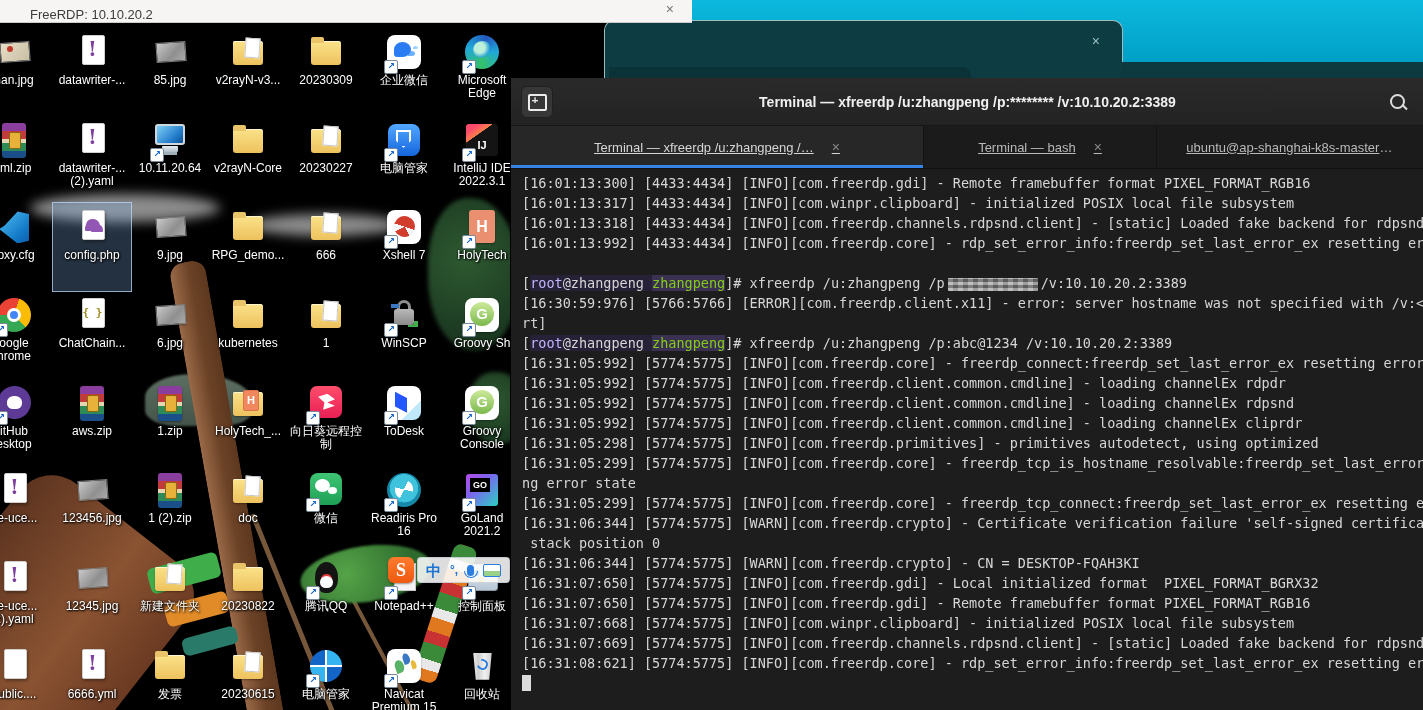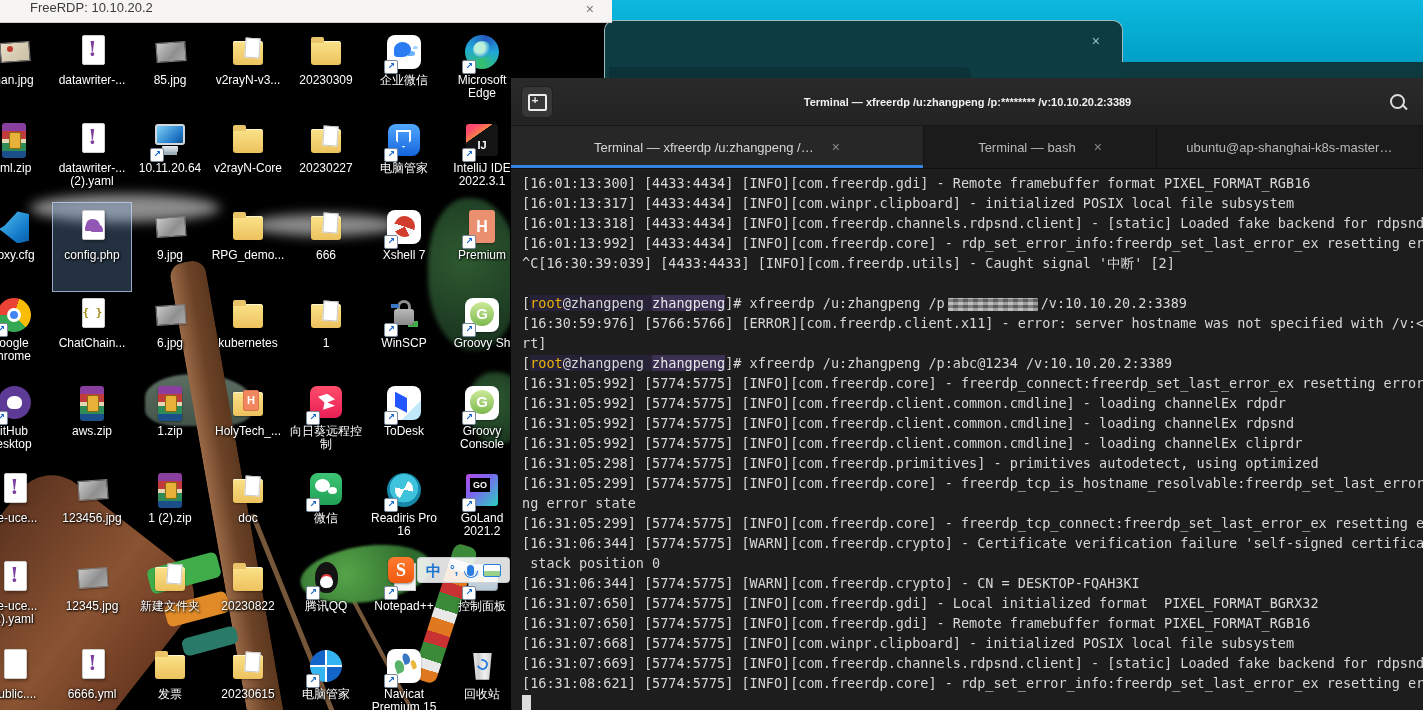--- a/index.html
+++ b/index.html
@@ -1,21 +1,21 @@
 <!DOCTYPE html>
 <html><head>
 <meta charset="utf-8">
 <style>
   html,body{margin:0;padding:0;width:1423px;height:710px;overflow:hidden;background:#000;
     font-family:"Liberation Sans", sans-serif;}
   #stage{position:relative;width:1423px;height:710px;overflow:hidden;}
 
   
-  #freerdp-bar{position:absolute;left:0;top:0;width:612px;height:22px;background:#f6f5f4;
-    border-bottom:1px solid #cfcccc;z-index:6;display:flex;align-items:flex-start;}
+  #freerdp-bar{position:absolute;left:0;top:0;width:692px;height:22px;background:#f6f5f4;
+    border-bottom:1px solid #cfcccc;z-index:6;display:flex;align-items:flex-end;}
   #freerdp-bar .t{margin-left:30px;font-size:13px;color:#3c3c3c;}
   #freerdp-bar .x{position:absolute;right:18px;top:1px;color:#777;font-size:14px;cursor:default;}
 
   
   #backdrop-cyan{position:absolute;left:610px;top:0;width:813px;height:62px;
     background:linear-gradient(180deg,#0cb9de,#019fc6);z-index:2;}
   #win-a{position:absolute;left:604px;top:20px;width:517px;height:58px;background:#0d3d42;
     border:1px solid rgba(205,232,232,.75);border-bottom:none;border-radius:10px 10px 0 0;z-index:3;}
   #win-a .strip{position:absolute;left:4px;bottom:0;width:70%;height:12px;background:#0a3237;border-radius:0 8px 0 0;}
   #win-a .x{position:absolute;right:22px;top:12px;color:#9fc0c0;font-size:14px;}
@@ -153,39 +153,39 @@
 
   
   #term{position:absolute;left:510px;top:78px;width:913px;height:632px;background:#1d1d1d;z-index:5;
     border-left:1px solid #000;display:flex;flex-direction:column;}
   #term-header{height:47px;background:linear-gradient(#2a2a2a,#232323);border-bottom:1px solid #161616;
     display:flex;align-items:center;position:relative;flex:none;}
   #newtab-btn{position:absolute;left:10px;top:8px;width:30px;height:30px;background:#373737;border:1px solid #202020;
     border-radius:6px;display:flex;align-items:center;justify-content:center;}
   #newtab-btn .win{width:15px;height:13px;border:2px solid #ececec;border-radius:2px;position:relative;}
   #newtab-btn .win::after{content:'+';position:absolute;left:0;top:-3px;width:11px;color:#ececec;font:bold 11px/13px "DejaVu Sans Mono",monospace;text-align:center;}
-  #term-title{flex:1;text-align:center;color:#f0f0f0;font-weight:bold;font-size:11px;
+  #term-title{flex:1;text-align:center;color:#f0f0f0;font-weight:bold;font-size:14px;
     white-space:nowrap;overflow:hidden;text-overflow:ellipsis;padding:0 48px;}
   #search-btn{position:absolute;right:12px;top:8px;width:30px;height:30px;border-radius:6px;display:flex;align-items:center;justify-content:center;}
   #search-btn .lens{width:11px;height:11px;border:2px solid #dcdcdc;border-radius:50%;position:relative;}
   #search-btn .lens::after{content:'';position:absolute;left:9px;top:10px;width:7px;height:2px;background:#dcdcdc;transform:rotate(45deg);}
   #tab-bar{height:42px;background:#1b1b1b;border-bottom:1px solid #101010;display:flex;flex:none;}
   .tab{display:flex;align-items:center;justify-content:center;gap:18px;border-right:1px solid #131313;
-    color:#b9b9b9;font-size:13px;position:relative;overflow:hidden;}
+    color:#b9b9b9;font-size:13px;position:relative;overflow:hidden;text-decoration:underline;}
   .tab:nth-child(1){width:412px;}
   .tab:nth-child(2){width:232px;}
   .tab:nth-child(3){flex:1;}
   .tab.active{background:#272727;color:#d6d6d6;}
   .tab.active::after{content:'';position:absolute;left:0;right:0;bottom:0;height:3px;background:#3584e4;}
   .tab-label{white-space:nowrap;overflow:hidden;text-overflow:ellipsis;max-width:78%;}
   .tab-close{color:#8a8a8a;font-size:14px;}
   #screen{flex:1;padding:4px 0 0 3px;font:13.5px/20px "DejaVu Sans Mono",monospace;color:#d6d6d6;overflow:hidden;}
   .tline{white-space:pre;height:20px;margin-left:8px;}
-  .green{color:#eab308;}
-  .purple{color:#e5e5e5;}
+  .green{color:#c4b5fd;}
+  .purple{color:#84cc16;}
   .hl{background:#262136;}
   .hl2{background:#3a3052;}
   .redact{display:inline-block;width:90px;height:13px;margin:0 3px;vertical-align:middle;border-radius:1px;
     background:repeating-linear-gradient(0deg,rgba(255,255,255,.25) 0 3px,rgba(0,0,0,.25) 3px 6px),
       repeating-linear-gradient(90deg,#a9a9a9 0 5px,#7d7d7d 5px 10px);filter:blur(.4px);}
   .cursor{display:inline-block;width:9px;height:16px;background:#dcdcdc;vertical-align:text-bottom;}
 </style>
 </head>
 <body>
 
@@ -347,21 +347,21 @@
               </div>
             </div>
             <div class="ilabel">Xshell 7</div>
           </div>
           <div class="cell">
             <div class="icbox">
               <div class="ic k-holyapp">
                 <span class="scb">↗</span>
               </div>
             </div>
-            <div class="ilabel">Premium</div>
+            <div class="ilabel">HolyTech</div>
           </div>
         </div>
         <div class="icon-row">
           <div class="cell">
             <div class="icbox">
               <div class="ic k-chrome">
                 <span class="scb">↗</span>
               </div>
             </div>
             <div class="ilabel">oogle
@@ -661,21 +661,20 @@
         </div>
         <div class="tab">
           <span class="tab-label">ubuntu@ap-shanghai-k8s-master-1: ~</span>
         </div>
       </div>
     <div id="screen">
         <div class="tline"><span>[16:01:13:300] [4433:4434] [INFO][com.freerdp.gdi] - Remote framebuffer format PIXEL_FORMAT_RGB16</span></div>
         <div class="tline"><span>[16:01:13:317] [4433:4434] [INFO][com.winpr.clipboard] - initialized POSIX local file subsystem</span></div>
         <div class="tline"><span>[16:01:13:318] [4433:4434] [INFO][com.freerdp.channels.rdpsnd.client] - [static] Loaded fake backend for rdpsnd</span></div>
         <div class="tline"><span>[16:01:13:992] [4433:4434] [INFO][com.freerdp.core] - rdp_set_error_info:freerdp_set_last_error_ex resetting error state</span></div>
-        <div class="tline"><span>^C[16:30:39:039] [4433:4433] [INFO][com.freerdp.utils] - Caught signal '中断' [2]</span></div>
         <div class="tline"><span></span></div>
         <div class="tline"><span>[</span><span class="green hl">root</span><span class="hl">@zhangpeng </span><span class="purple hl2">zhangpeng</span><span>]# xfreerdp /u:zhangpeng /p</span><span class="redact"></span><span>/v:10.10.20.2:3389</span></div>
         <div class="tline"><span>[16:30:59:976] [5766:5766] [ERROR][com.freerdp.client.x11] - error: server hostname was not specified with /v:&lt;server&gt;[:po</span></div>
         <div class="tline"><span>rt]</span></div>
         <div class="tline"><span>[</span><span class="green hl">root</span><span class="hl">@zhangpeng </span><span class="purple hl2">zhangpeng</span><span>]# xfreerdp /u:zhangpeng /p:abc@1234 /v:10.10.20.2:3389</span></div>
         <div class="tline"><span>[16:31:05:992] [5774:5775] [INFO][com.freerdp.core] - freerdp_connect:freerdp_set_last_error_ex resetting error state</span></div>
         <div class="tline"><span>[16:31:05:992] [5774:5775] [INFO][com.freerdp.client.common.cmdline] - loading channelEx rdpdr</span></div>
         <div class="tline"><span>[16:31:05:992] [5774:5775] [INFO][com.freerdp.client.common.cmdline] - loading channelEx rdpsnd</span></div>
         <div class="tline"><span>[16:31:05:992] [5774:5775] [INFO][com.freerdp.client.common.cmdline] - loading channelEx cliprdr</span></div>
         <div class="tline"><span>[16:31:05:298] [5774:5775] [INFO][com.freerdp.primitives] - primitives autodetect, using optimized</span></div>

